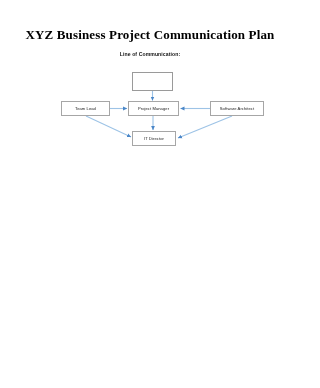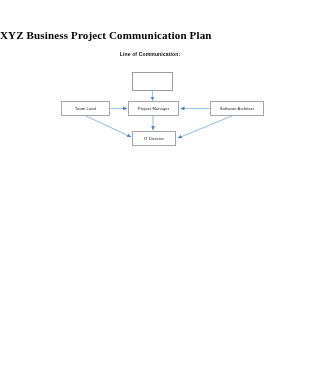--- a/index.html
+++ b/index.html
@@ -21,23 +21,24 @@
     inset: 0;
     background: #ffffff;
   }
 
   
   .doc-title {
     position: absolute;
     left: 0;
     right: 0;
     top: 30px;
+    text-align: center;
     font-family: "Liberation Serif", serif;
     font-weight: bold;
-    font-size: 11px;
+    font-size: 13px;
     letter-spacing: 0.15px;
     color: #000000;
     line-height: 10px;
   }
   .doc-subtitle {
     position: absolute;
     left: 0;
     right: 0;
     top: 51px;
     text-align: center;

